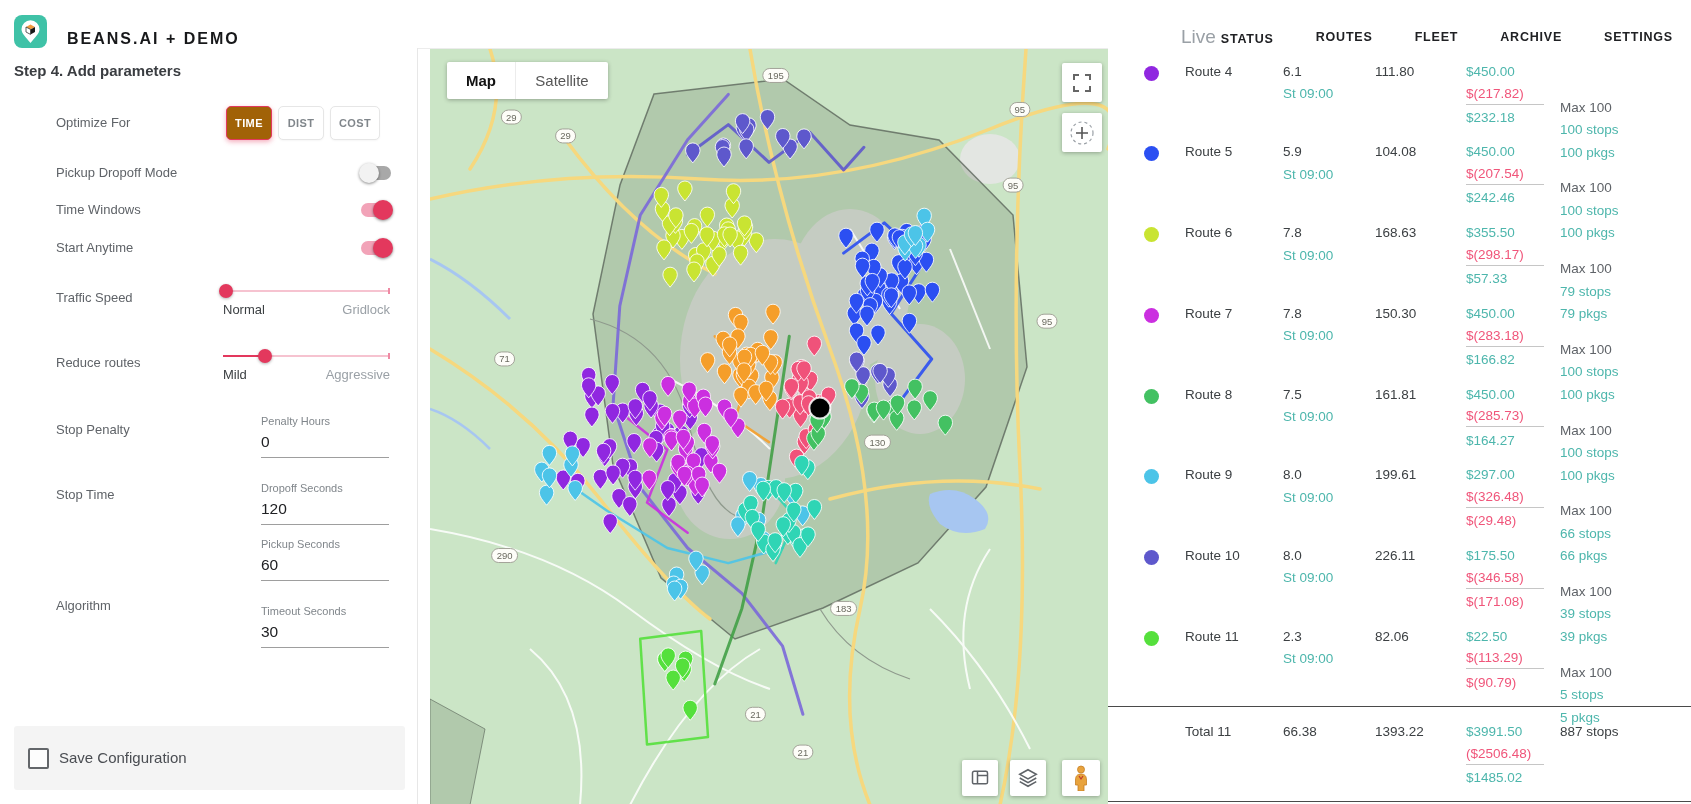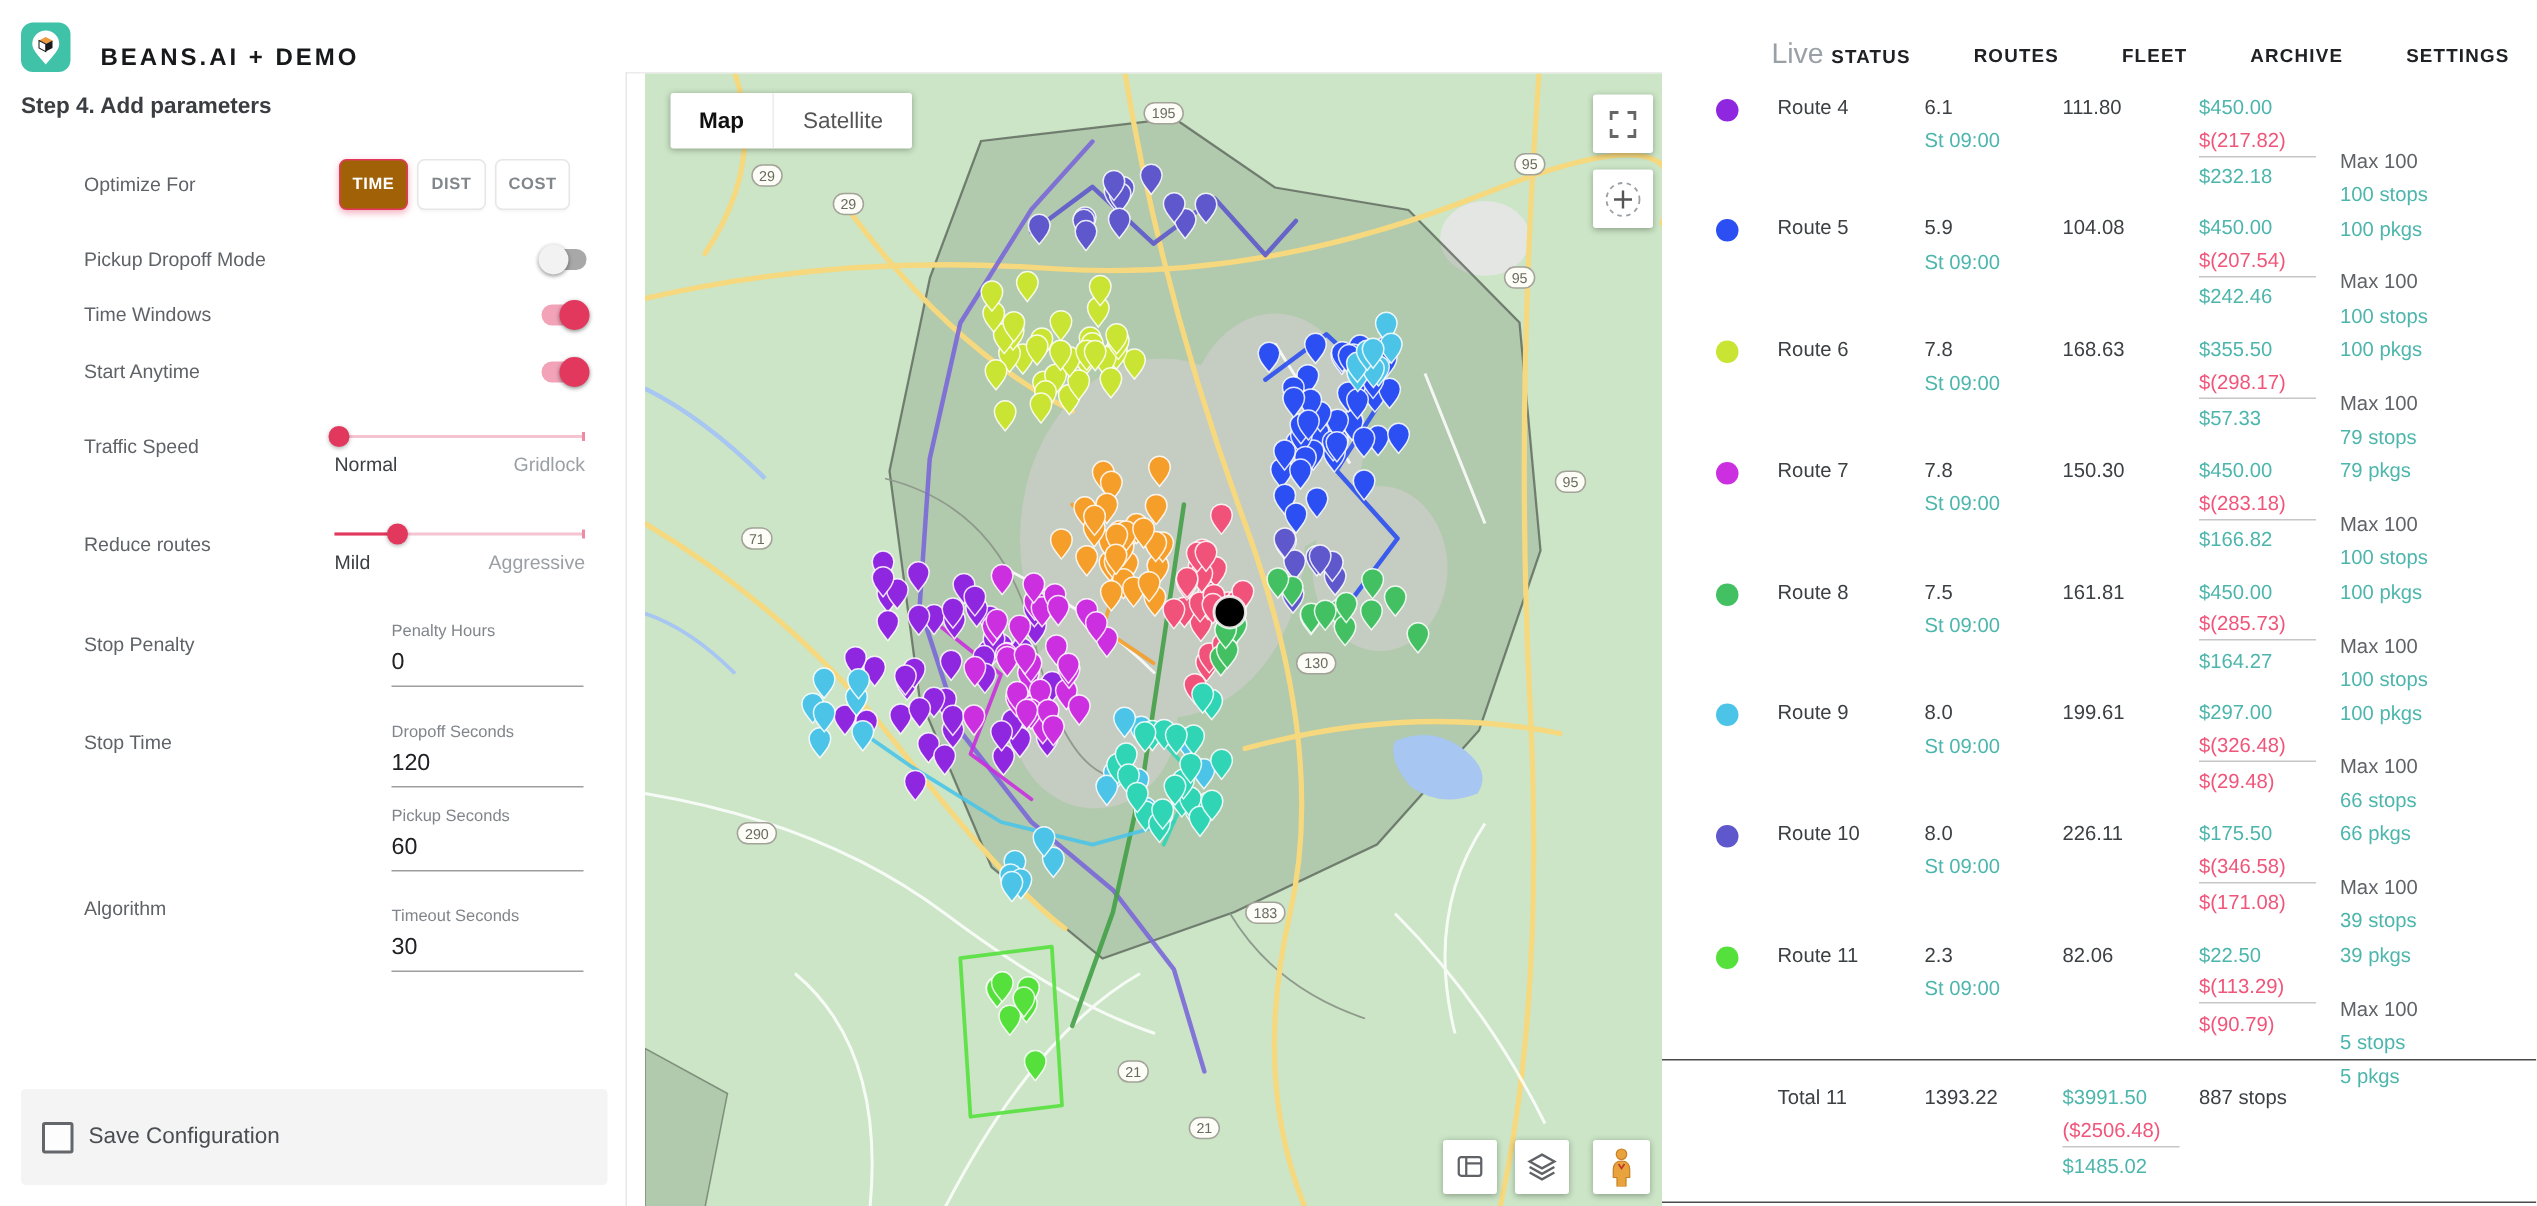--- a/index.html
+++ b/index.html
@@ -859,20 +859,23 @@
           </div>
         </div>
       </div>
     <div id="total-block">
       <div id="total-grid">
         <div class="cell"></div>
         <div class="cell">
             <div class="l dark">Total 11</div>
           </div>
         <div class="cell">
+            <div class="l dark">66.38</div>
+          </div>
+        <div class="cell">
             <div class="l dark">1393.22</div>
           </div>
         <div class="cell">
           <div class="l teal">$3991.50</div>
           <div class="l red spent">($2506.48)</div>
           <div class="l teal">$1485.02</div>
         </div>
         <div class="cell">
             <div class="l dark">887 stops</div>
           </div>

